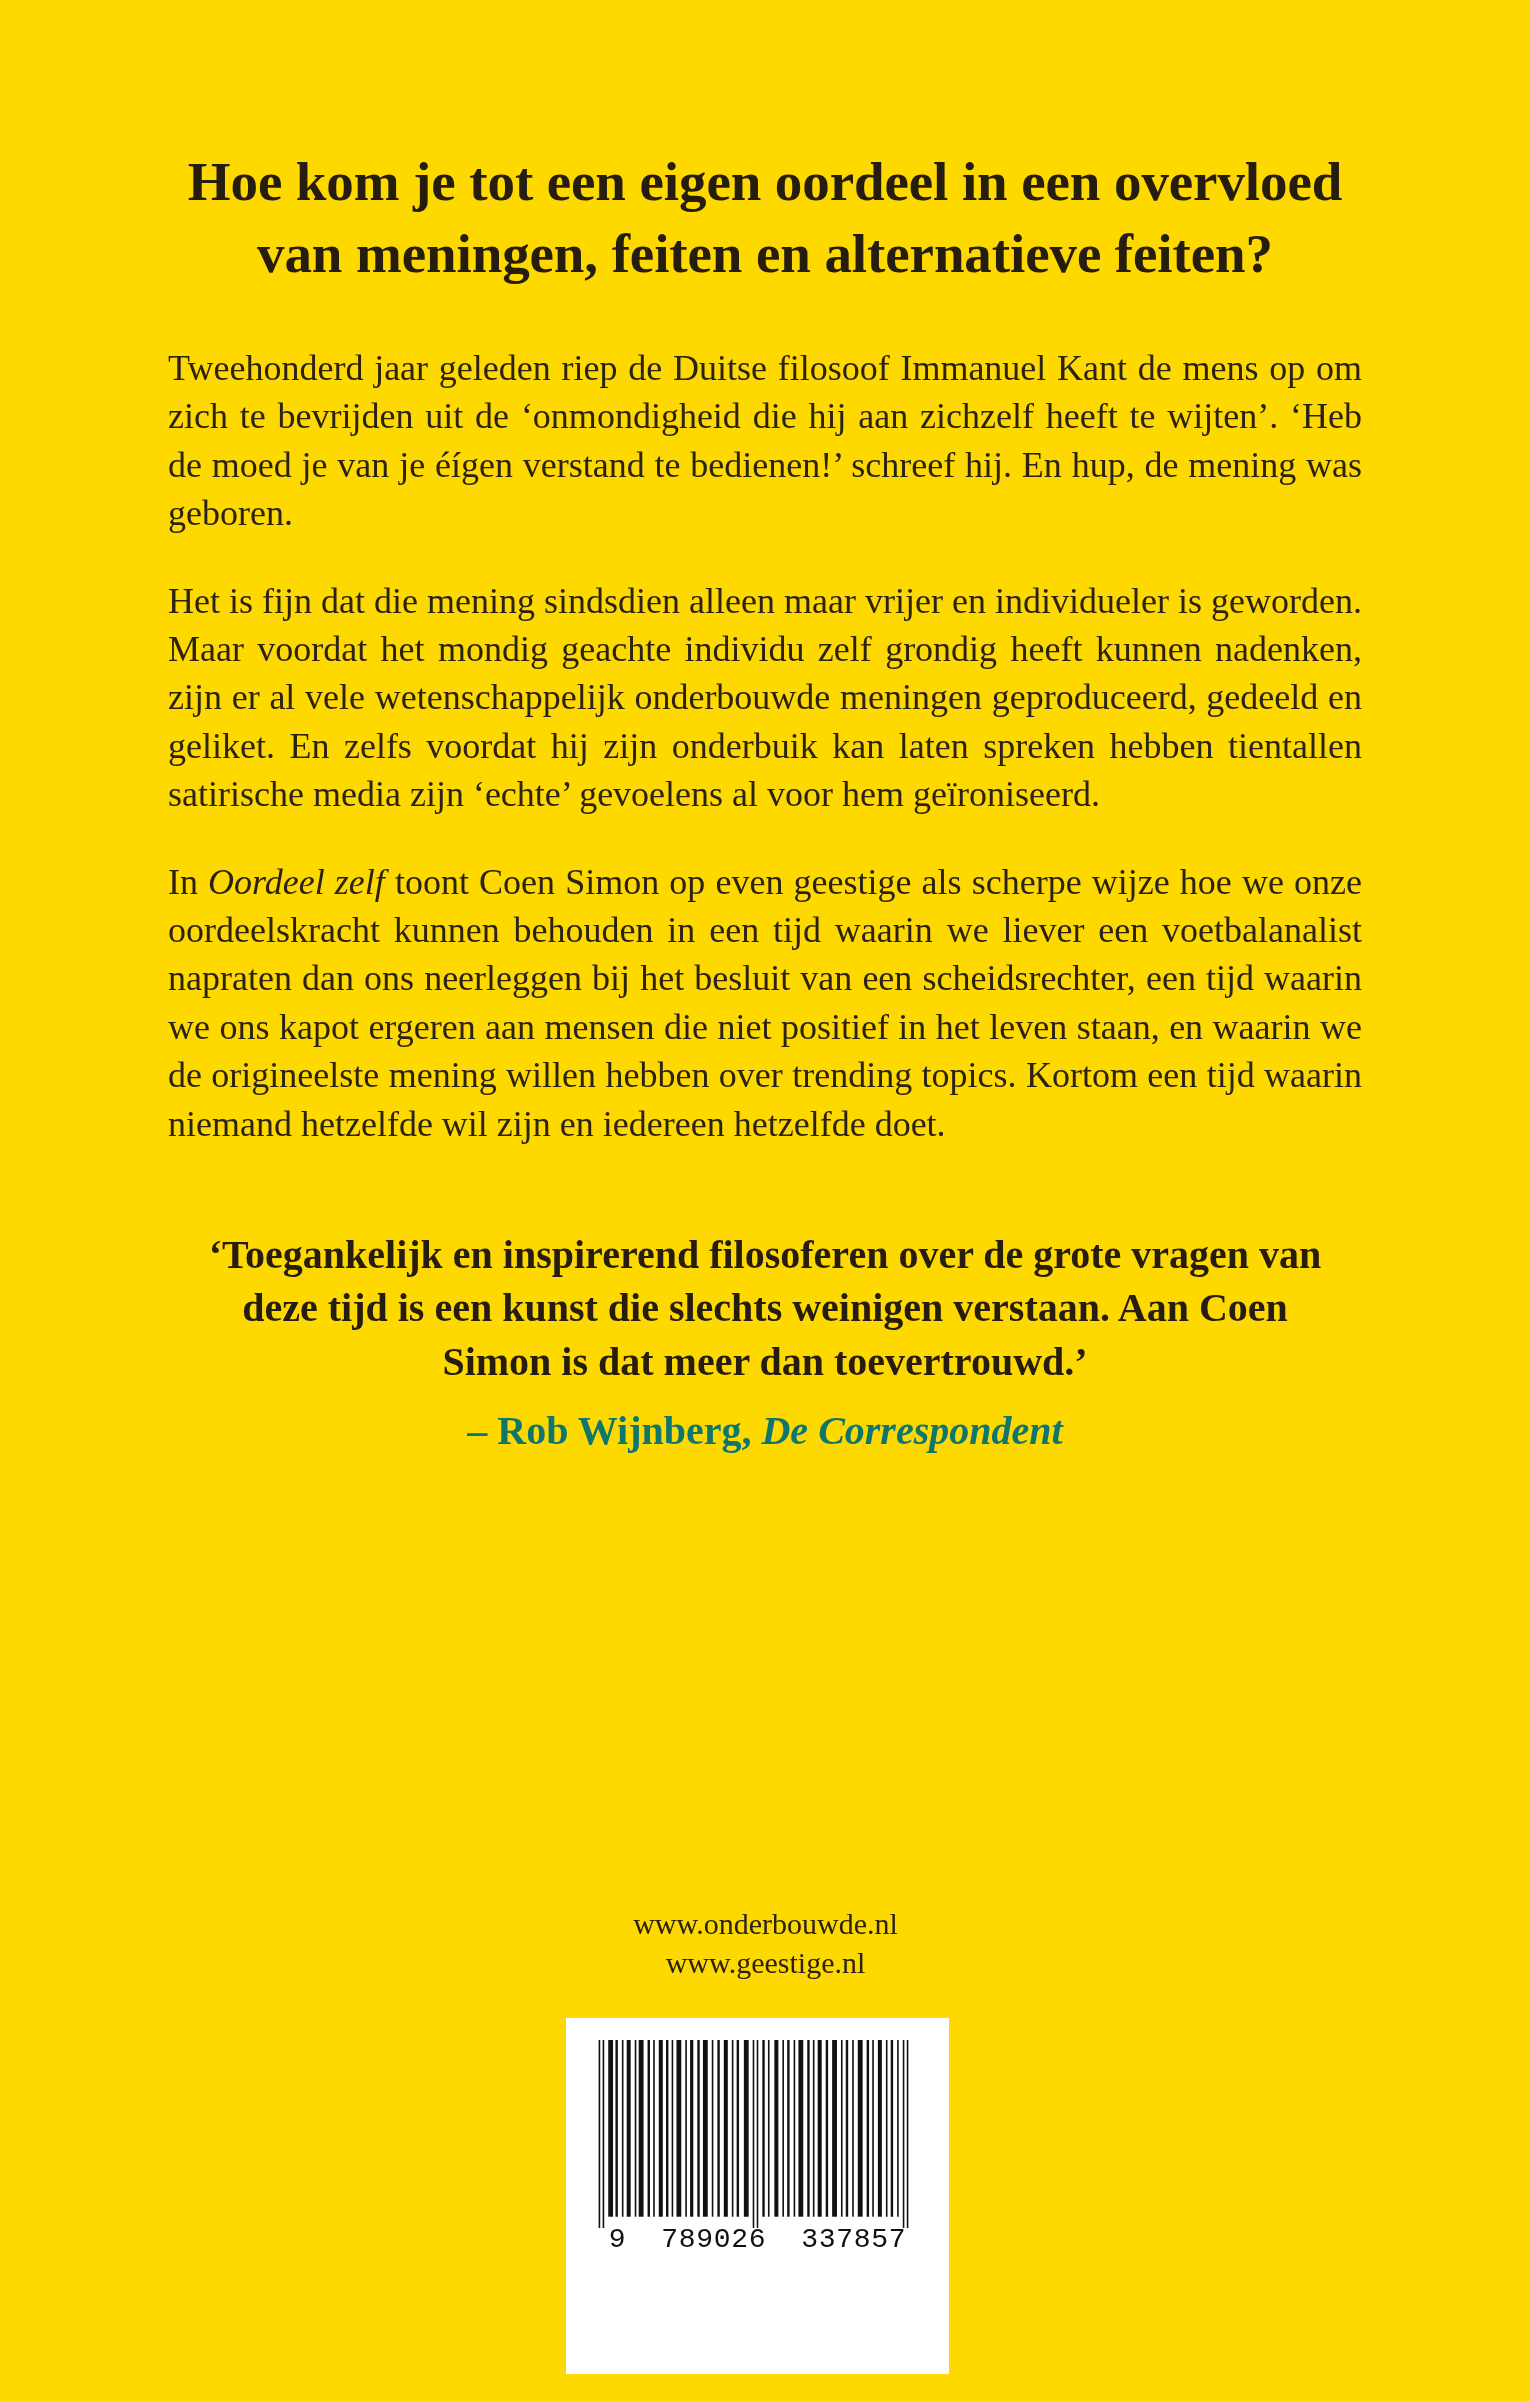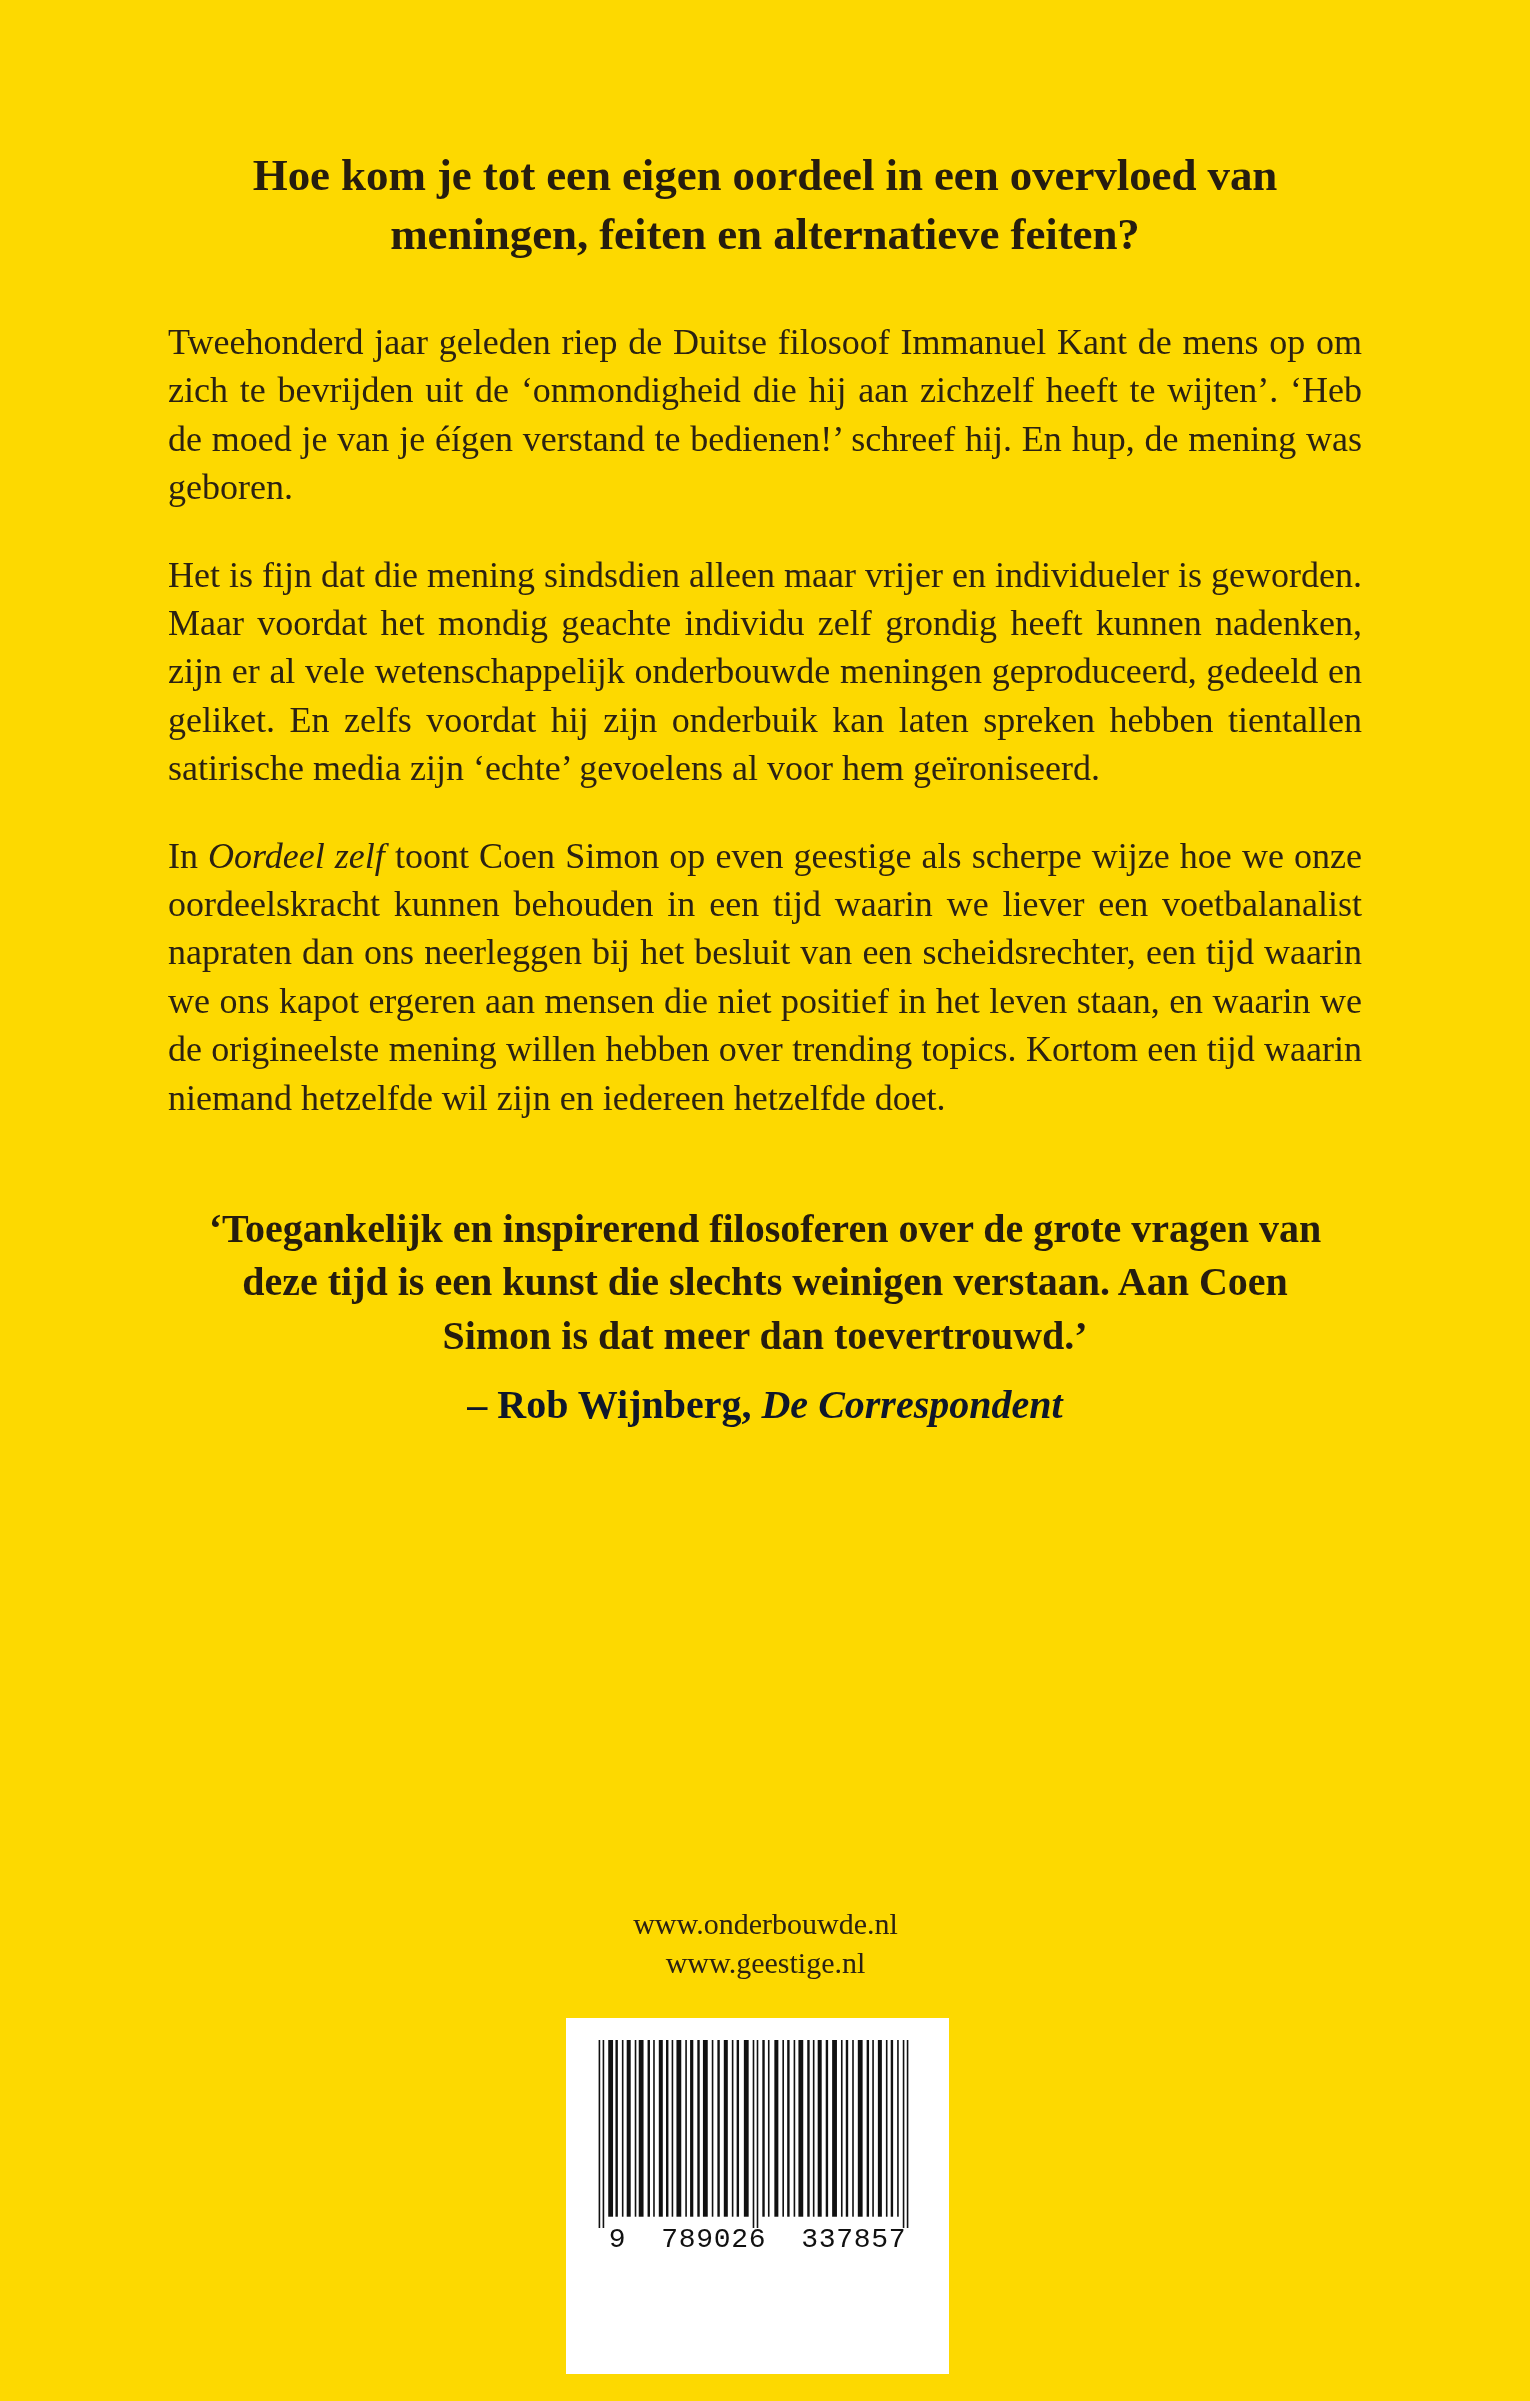--- a/index.html
+++ b/index.html
@@ -22,21 +22,21 @@
   .column {
     position: absolute;
     left: 168px;
     top: 0;
     width: 1194px;
   }
 
   .headline {
     margin: 0;
     padding-top: 146px;
-    font-size: 45px;
+    font-size: 55px;
     line-height: 1.30;
     font-weight: bold;
     text-align: center;
     letter-spacing: -0.1px;
     color: #261d0e;
   }
 
   .para {
     margin: 0;
     padding-top: 39px;
@@ -62,21 +62,21 @@
     font-weight: bold;
     text-align: center;
     color: #261d0e;
   }
   .blurb-source {
     margin: 0;
     font-size: 40px;
     line-height: 1.335;
     font-weight: bold;
     text-align: center;
-    color: #0f172a;
+    color: #0f766e;
   }
   .blurb-source em { font-style: italic; }
 
   
   .websites {
     position: absolute;
     left: 0;
     right: 0;
     top: 1904px;
     text-align: center;

